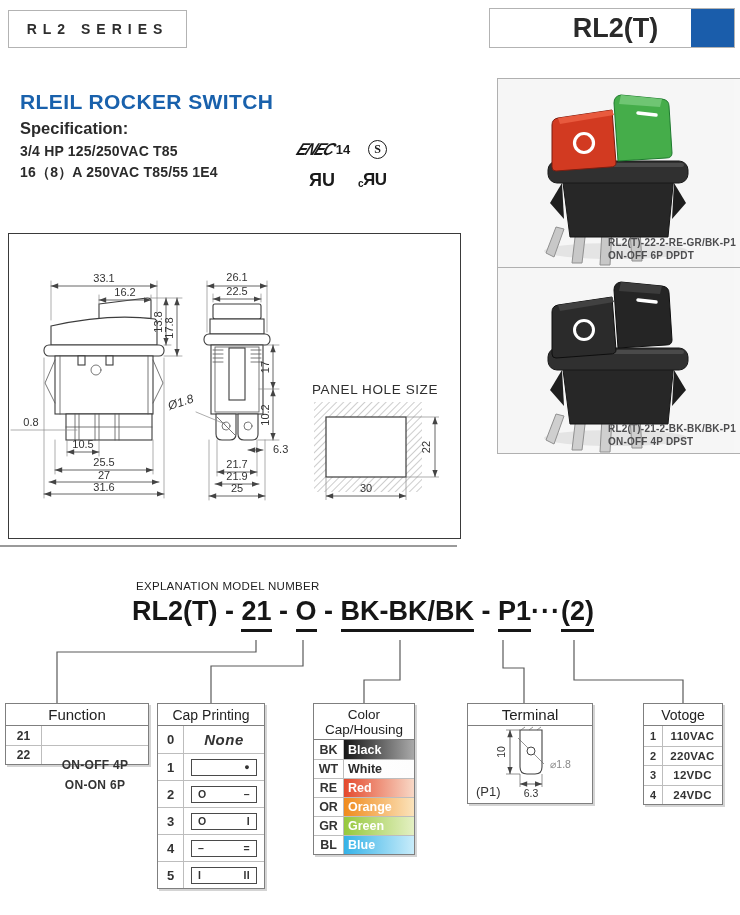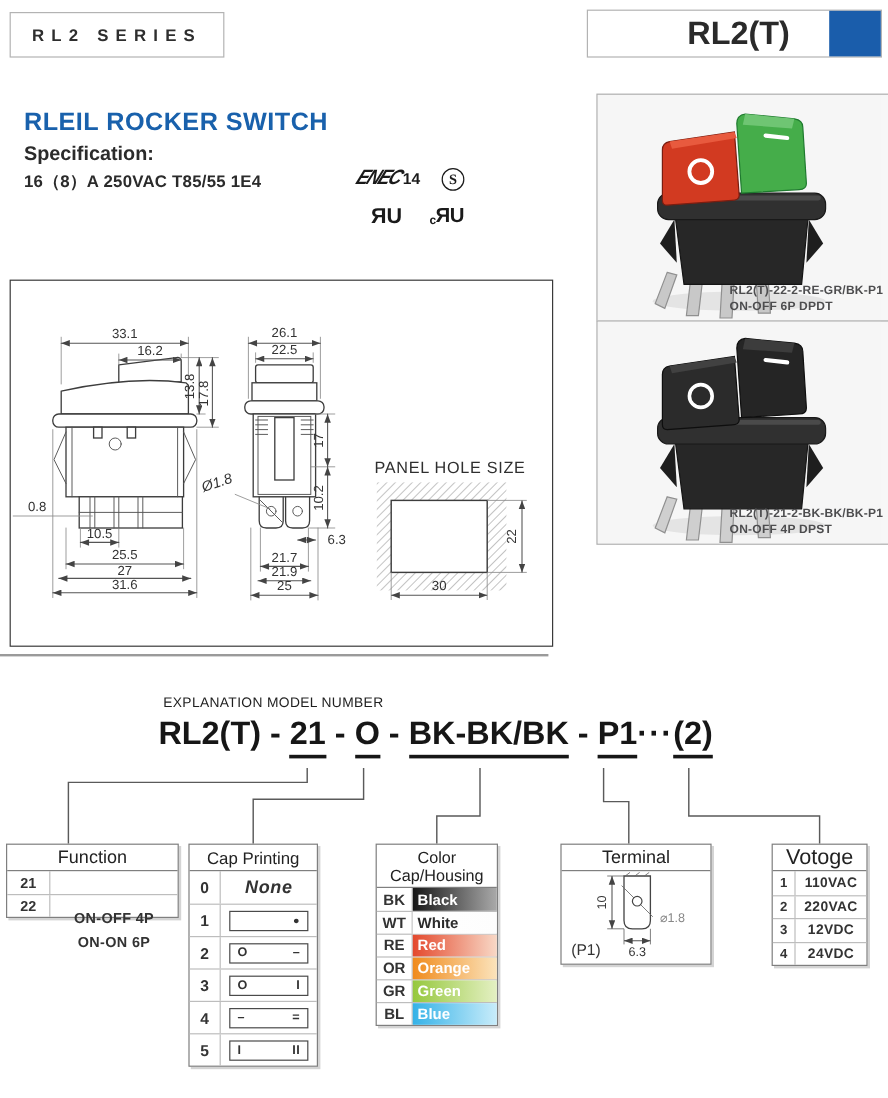--- a/index.html
+++ b/index.html
@@ -96,41 +96,42 @@
   .t-color .code { width:30px; font-size:12.5px; }
   .t-color .swatch { flex:1; display:flex; align-items:center; padding-left:4px;
     font-size:12.5px; font-weight:bold; }
 
   .t-terminal { left:467px; width:126px; }
   .t-terminal .hdr { height:22px; }
   .t-terminal .content { position:relative; height:77px; }
   .t-terminal svg text { font-family:"Liberation Sans", sans-serif; }
 
   .t-voltage { left:643px; width:80px; }
-  .t-voltage .hdr { height:22px; font-size:18px; }
+  .t-voltage .hdr { height:22px; font-size:14px; }
   .t-voltage .row { height:19.5px; }
   .t-voltage .code { width:19px; font-size:11px; }
   .t-voltage .val { font-size:11.5px; }
 </style>
 </head>
 <body>
 
 <div id="page">
 
   <div class="series-box">
     <span>RL2 SERIES</span>
   </div>
   <div class="model-box">
     <span class="lbl">RL2(T)</span>
     <span class="sq" style="background: rgb(26, 93, 171);"></span>
   </div>
 
   <div class="page-title" style="color: rgb(25, 97, 172);">RLEIL ROCKER SWITCH</div>
   <div class="spec-title">Specification:</div>
   <div class="spec-lines">
+    <div>3/4 HP  125/250VAC T85</div>
     <div>16（8）A 250VAC T85/55 1E4</div>
   </div>
 
   <div class="certs">
     <div class="enec">
       <span class="enec-text">ENEC</span><span class="enec-num">14</span>
     </div>
     <div class="s-circle">
       <span>S</span>
     </div>

